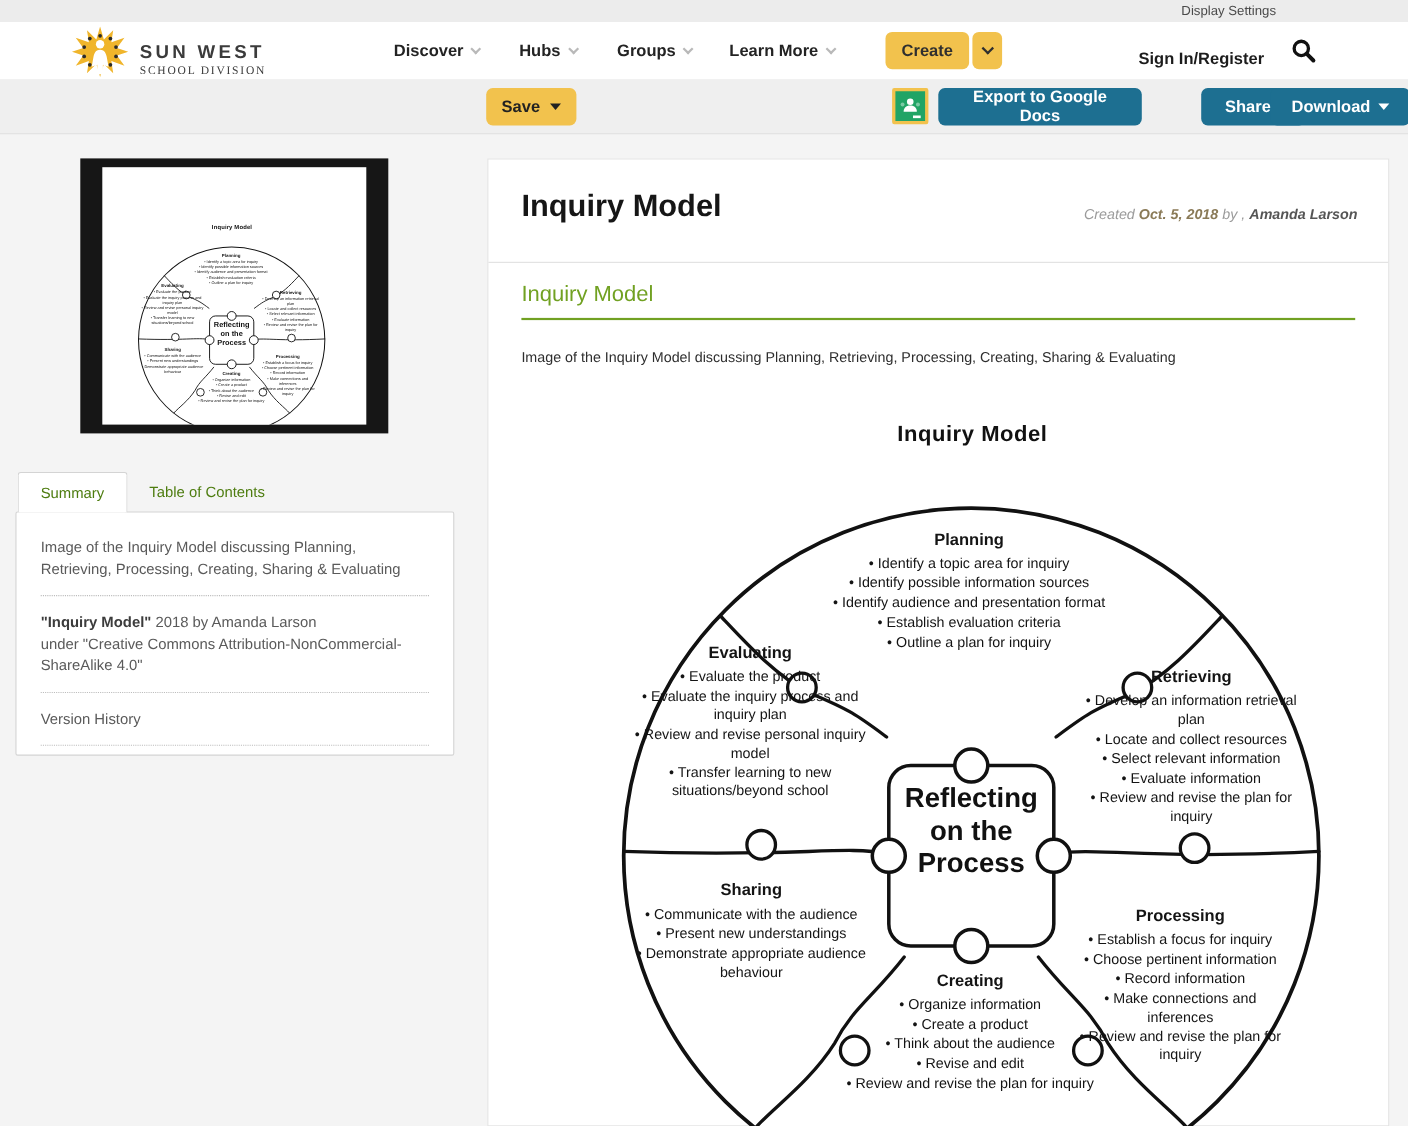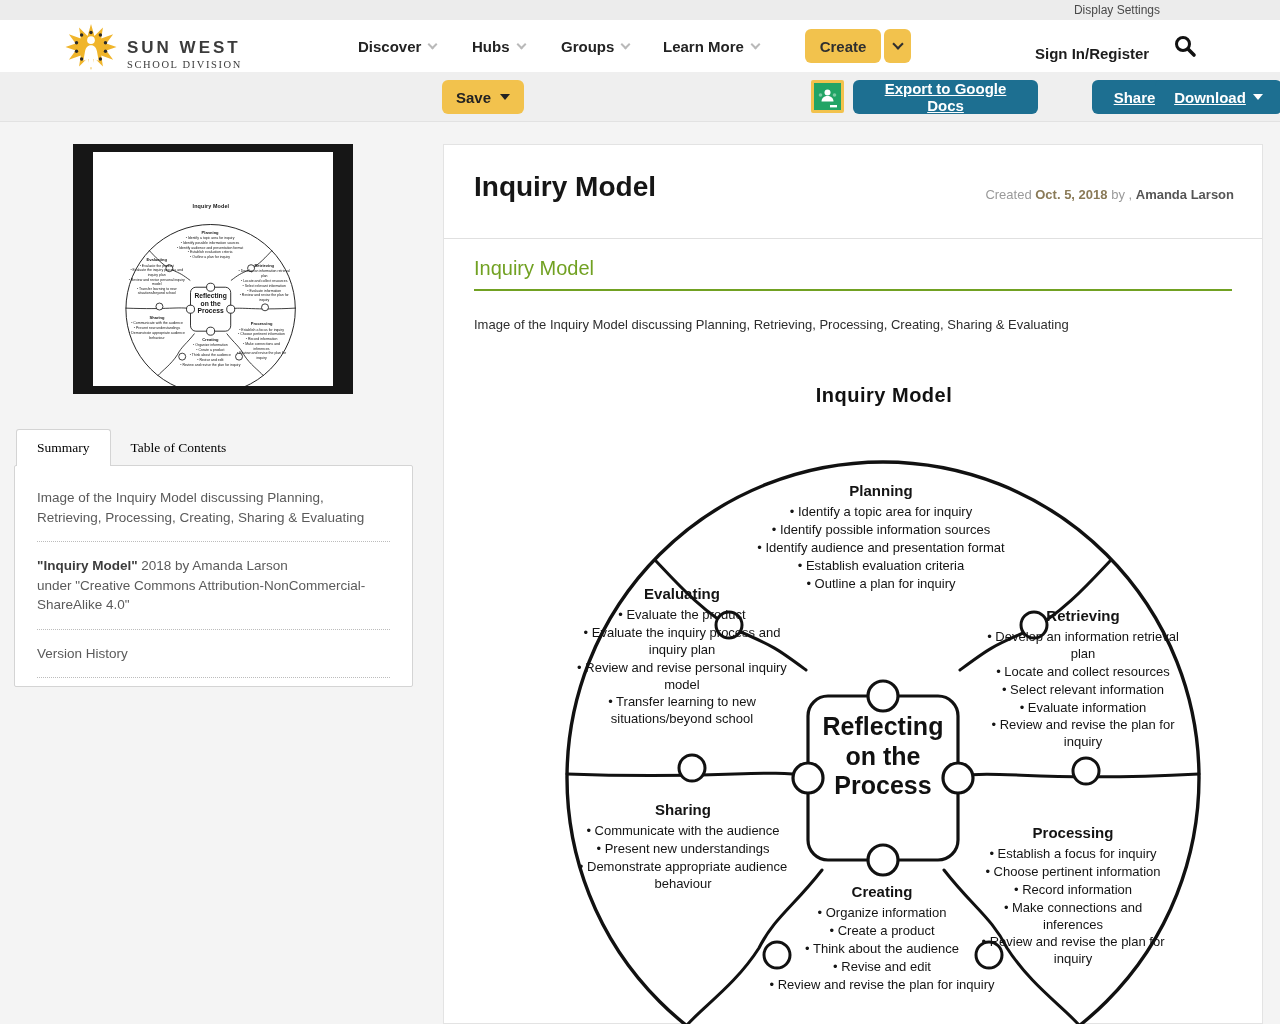--- a/index.html
+++ b/index.html
@@ -36,49 +36,49 @@
   .btn-save { position:absolute; left:442px; top:8px; height:34px; padding:0 14px; background:#f2c24d;
     border:none; border-radius:6px; font-size:15px; font-weight:bold; color:#222; cursor:pointer;
     display:flex; align-items:center; gap:9px; font-family:"Liberation Sans", sans-serif; }
   .caret-down { width:0; height:0; border-left:5px solid transparent; border-right:5px solid transparent;
     border-top:6px solid #222; }
   .caret-down.white { border-top-color:#fff; }
   .btn-classroom { position:absolute; left:811px; top:8px; width:33px; height:33px; background:#21a465;
     border:3px solid #f2c24d; border-radius:2px; cursor:pointer; padding:0; }
   .btn-teal { position:absolute; top:8px; height:34px; background:#1d6f91; border:none; border-radius:6px;
     color:#fff; font-size:15px; font-weight:bold; cursor:pointer; display:flex; align-items:center;
-    justify-content:center; gap:7px; padding:4px 16px; font-family:"Liberation Sans", sans-serif;text-decoration:underline; }
+    justify-content:center; gap:7px; padding:4px 16px; font-family:"Liberation Sans", sans-serif; }
   .btn-export { left:853px; width:185px; }
   .btn-share { left:1092px; width:95px; }
   .btn-download { left:1155px; width:127px; }
 
   
   .page { position:relative; width:1280px; height:902px; }
 
   
   .thumb-frame { position:absolute; left:73px; top:22px; width:280px; height:250px; background:#161616; cursor:pointer; }
   .thumb-inner { position:absolute; left:20px; top:8px; width:240px; height:234px; background:#fff; overflow:hidden; }
   .thumb-inner .diagram { position:absolute; left:8px; top:4px; transform:scale(0.268); transform-origin:0 0; pointer-events:none; }
 
   .tabs { position:absolute; left:16px; top:307px; display:flex; z-index:2; }
-  .tab { height:37px; padding:0 20px; display:flex; align-items:center; font-size:13.5px; color:#000000; cursor:pointer;font-family:Liberation Serif, serif; }
+  .tab { height:37px; padding:0 20px; display:flex; align-items:center; font-size:13.5px; color:#4d7c0f; cursor:pointer; }
   .tab.active { background:#fff; border:1px solid #d4d4d4; border-bottom:none; border-radius:3px 3px 0 0; }
   .sb-panel { position:absolute; left:14px; top:343px; width:399px; background:#fff;
     border:1px solid #d4d4d4; border-radius:2px; padding:8px 22px; }
   .sb-block { padding:14px 0; font-size:13.5px; color:#5a5a5a; line-height:1.45; }
   .sb-block.sep { border-bottom:1px dotted #bcbcbc; }
   .sb-bold { font-weight:bold; color:#3c3c3c; }
   .sb-link { color:#5a5a5a; cursor:pointer; }
 
   
   .main-col { position:absolute; left:443px; top:22px; width:820px; height:880px; background:#fff;
     border:1px solid #e3e3e3; }
   .title-row { height:94px; border-bottom:1px solid #e0e0e0; position:relative; }
   .page-title { position:absolute; left:30px; top:26px; font-size:28px; font-weight:bold; color:#161616; }
-  .meta { position:absolute; right:28px; top:42px; font-size:13px; color:#9a9a9a; }
+  .meta { position:absolute; right:28px; top:42px; font-size:13px; font-style:italic; color:#9a9a9a; }
   .meta .date { font-weight:bold; color:#8a7a57; }
   .meta .author { font-weight:bold; color:#555; }
   .content-body { padding:18px 30px 0 30px; }
   .green-heading { font-size:20px; color:#71a122; padding-bottom:9px; border-bottom:2px solid #71a122; }
   .description { margin-top:26px; font-size:13px; color:#2e2e2e; }
 
   
   .diagram { position:relative; width:820px; height:720px; margin-top:46px; }
   .dg-svg { position:absolute; left:0; top:0; }
   .dg-title { position:absolute; left:0; top:6px; width:100%; text-align:center;

